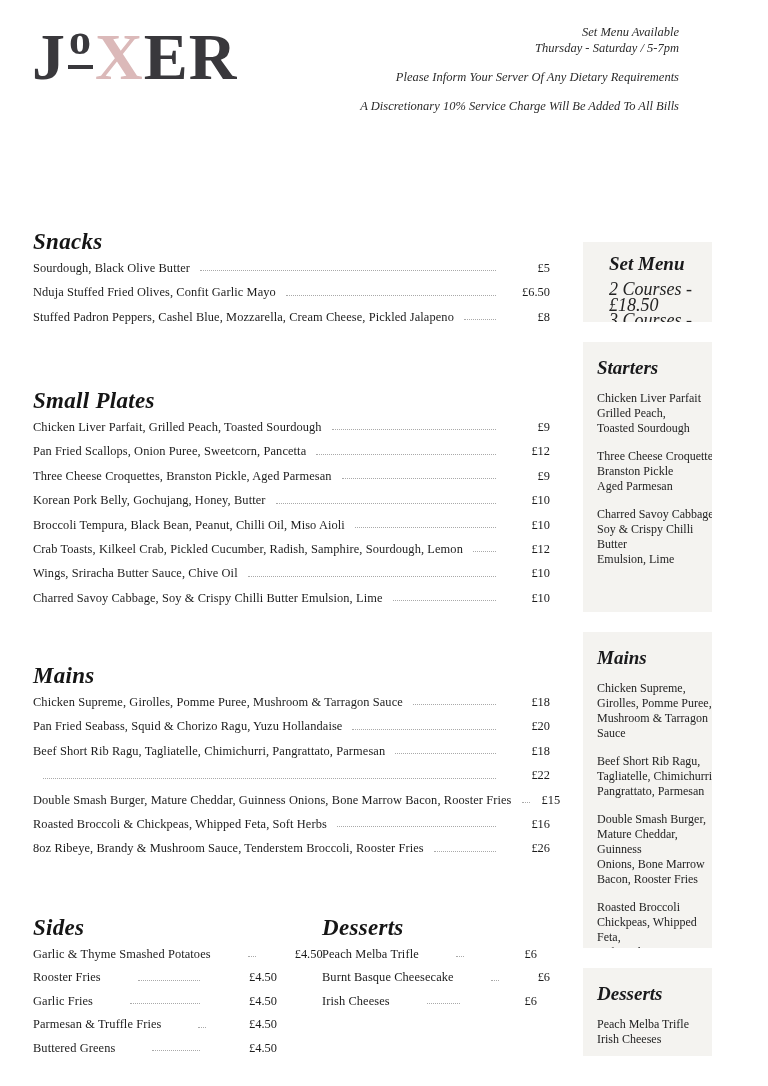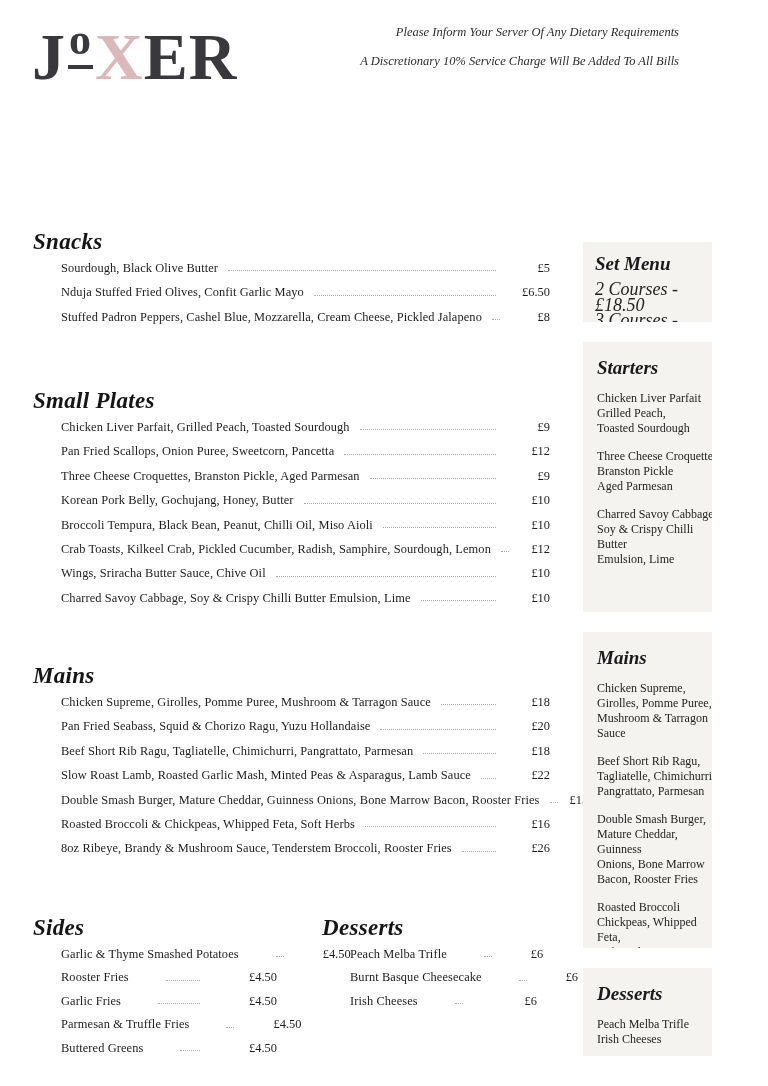--- a/index.html
+++ b/index.html
@@ -18,49 +18,53 @@
 
   
   .header-notes { position:absolute; right:33px; top:24px; text-align:right;
                   font-style:italic; font-size:12.5px; line-height:16px; color:#2b2b2b; }
   .note { margin-bottom:13px; }
 
   
   .sec { position:absolute; left:33px; width:517px; }
   .sec-title { margin:0 0 9px 0; font-size:23px; font-weight:700; font-style:italic;
                color:#151515; letter-spacing:0.3px; line-height:23px; }
-  .row { display:flex; align-items:flex-end; margin-bottom:12px; font-size:12.4px; line-height:1.0;margin-left:28px; }
+  .row { display:flex; align-items:flex-end; margin-bottom:12px; font-size:12.4px; line-height:1.0; }
   .nm { white-space:nowrap; letter-spacing:0.1px; color:#1c1c1c; }
   .ldr { flex:1; min-width:8px; border-bottom:1px dotted #a9a9a9; margin:0 12px 3px 10px; }
   .pr { width:42px; text-align:right; white-space:nowrap; color:#1c1c1c; }
 
   .sec.sides-col { width:244px; }
   .sec.desserts-col { left:322px; width:215px; }
   .sides-col .pr, .desserts-col .pr { width:38px; }
   .sides-col .row, .desserts-col .row { margin-bottom:11px;gap:27px; }
 
   
   .panel { position:absolute; left:583px; width:152px; background:#f4f3f0;
            box-sizing:border-box; padding:15px 14px; overflow:hidden; }
   .panel-title { margin:0 0 12px 0; font-size:19px; font-weight:600; font-style:italic;
                  color:#19191b; line-height:22px; }
   .sb-item { font-size:12px; line-height:15px; margin-bottom:13px; color:#232323; }
   .sb-item:last-child { margin-bottom:0; }
-  .panel.setmenu { padding:11px 12px; }
+  .panel.setmenu { padding:11px 26px; }
   .panel.setmenu .panel-title { margin-bottom:7px; }
   .sm-line { font-style:italic; font-size:18px; line-height:15.5px; color:#232323; }
 </style>
 </head>
 <body>
 
 <div class="page">
 
   <div class="logo"><span class="lg">J</span><span class="lg-o">o</span><span class="lg-x">X</span><span class="lg">ER</span></div>
 
   <div class="header-notes">
+    <div class="note">
+      <div>Set Menu Available</div>
+      <div>Thursday - Saturday / 5-7pm</div>
+    </div>
     <div class="note">Please Inform Your Server Of Any Dietary Requirements</div>
     <div class="note">A Discretionary 10% Service Charge Will Be Added To All Bills</div>
   </div>
 
   <section class="sec" style="top:230px">
     <h2 class="sec-title">Snacks</h2>
     <div>
 
         <div class="row">
           <span class="nm">Sourdough, Black Olive Butter</span>
@@ -152,21 +156,20 @@
           <span class="pr">£20</span>
         </div>
 
         <div class="row">
           <span class="nm">Beef Short Rib Ragu, Tagliatelle, Chimichurri, Pangrattato, Parmesan</span>
           <span class="ldr"></span>
           <span class="pr">£18</span>
         </div>
 
         <div class="row">
-          <span class="nm">Slow Roast Lamb, Roasted Garlic Mash, Minted Peas &amp; Asparagus, Lamb Sauce</span>
           <span class="ldr"></span>
           <span class="pr">£22</span>
         </div>
 
         <div class="row">
           <span class="nm">Double Smash Burger, Mature Cheddar, Guinness Onions, Bone Marrow Bacon, Rooster Fries</span>
           <span class="ldr"></span>
           <span class="pr">£15</span>
         </div>
 

